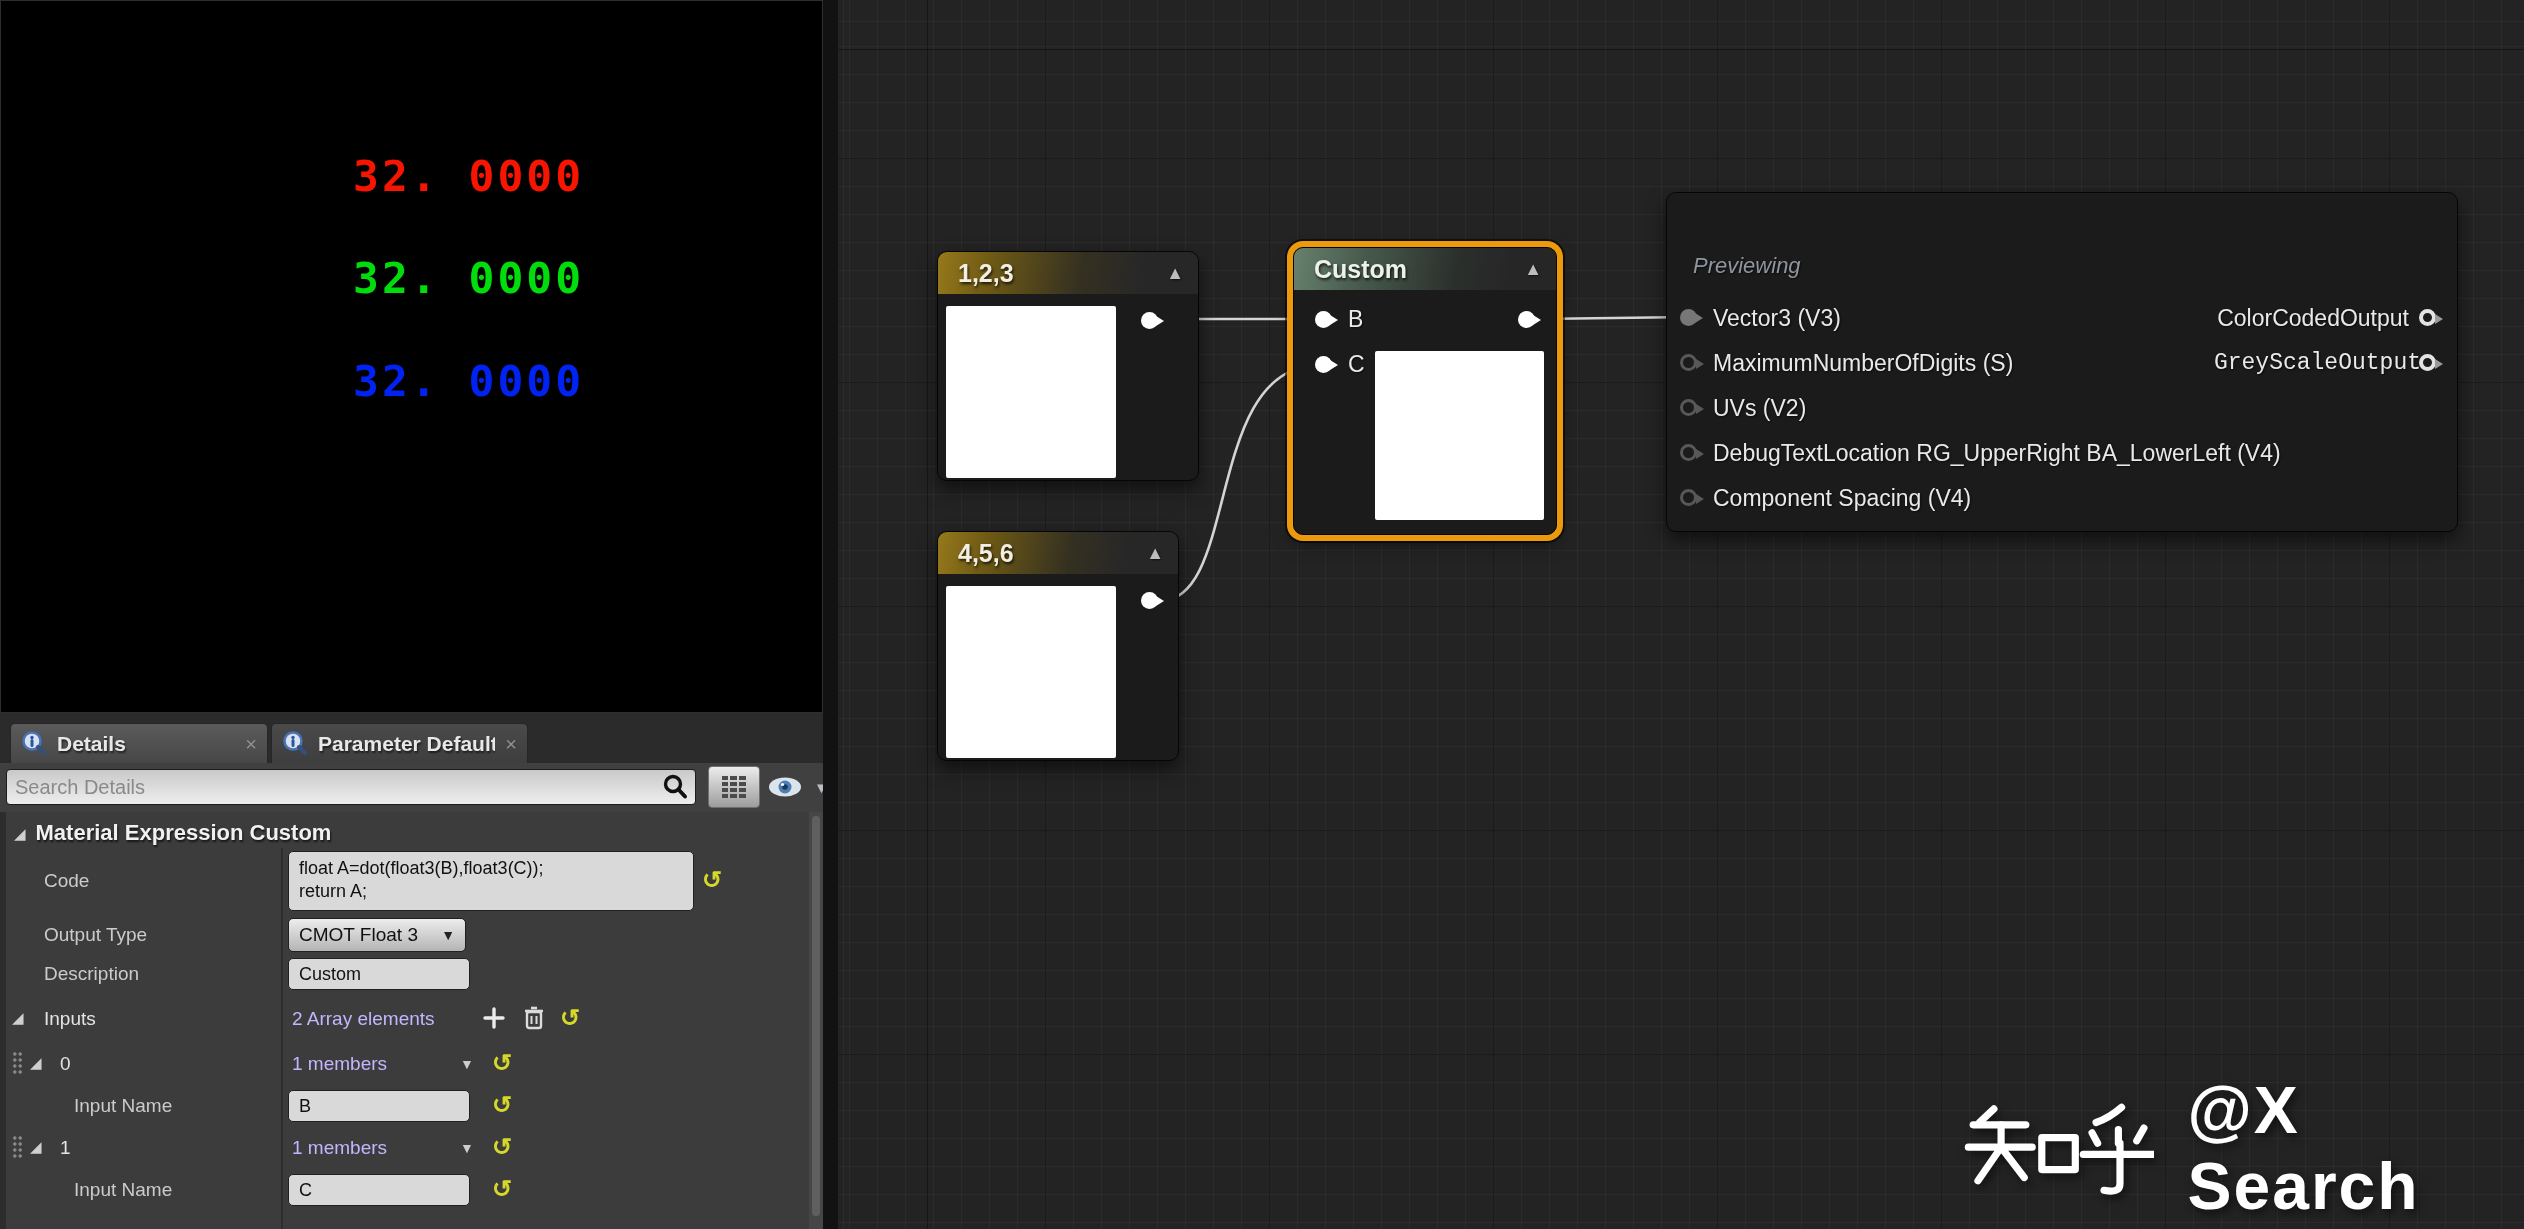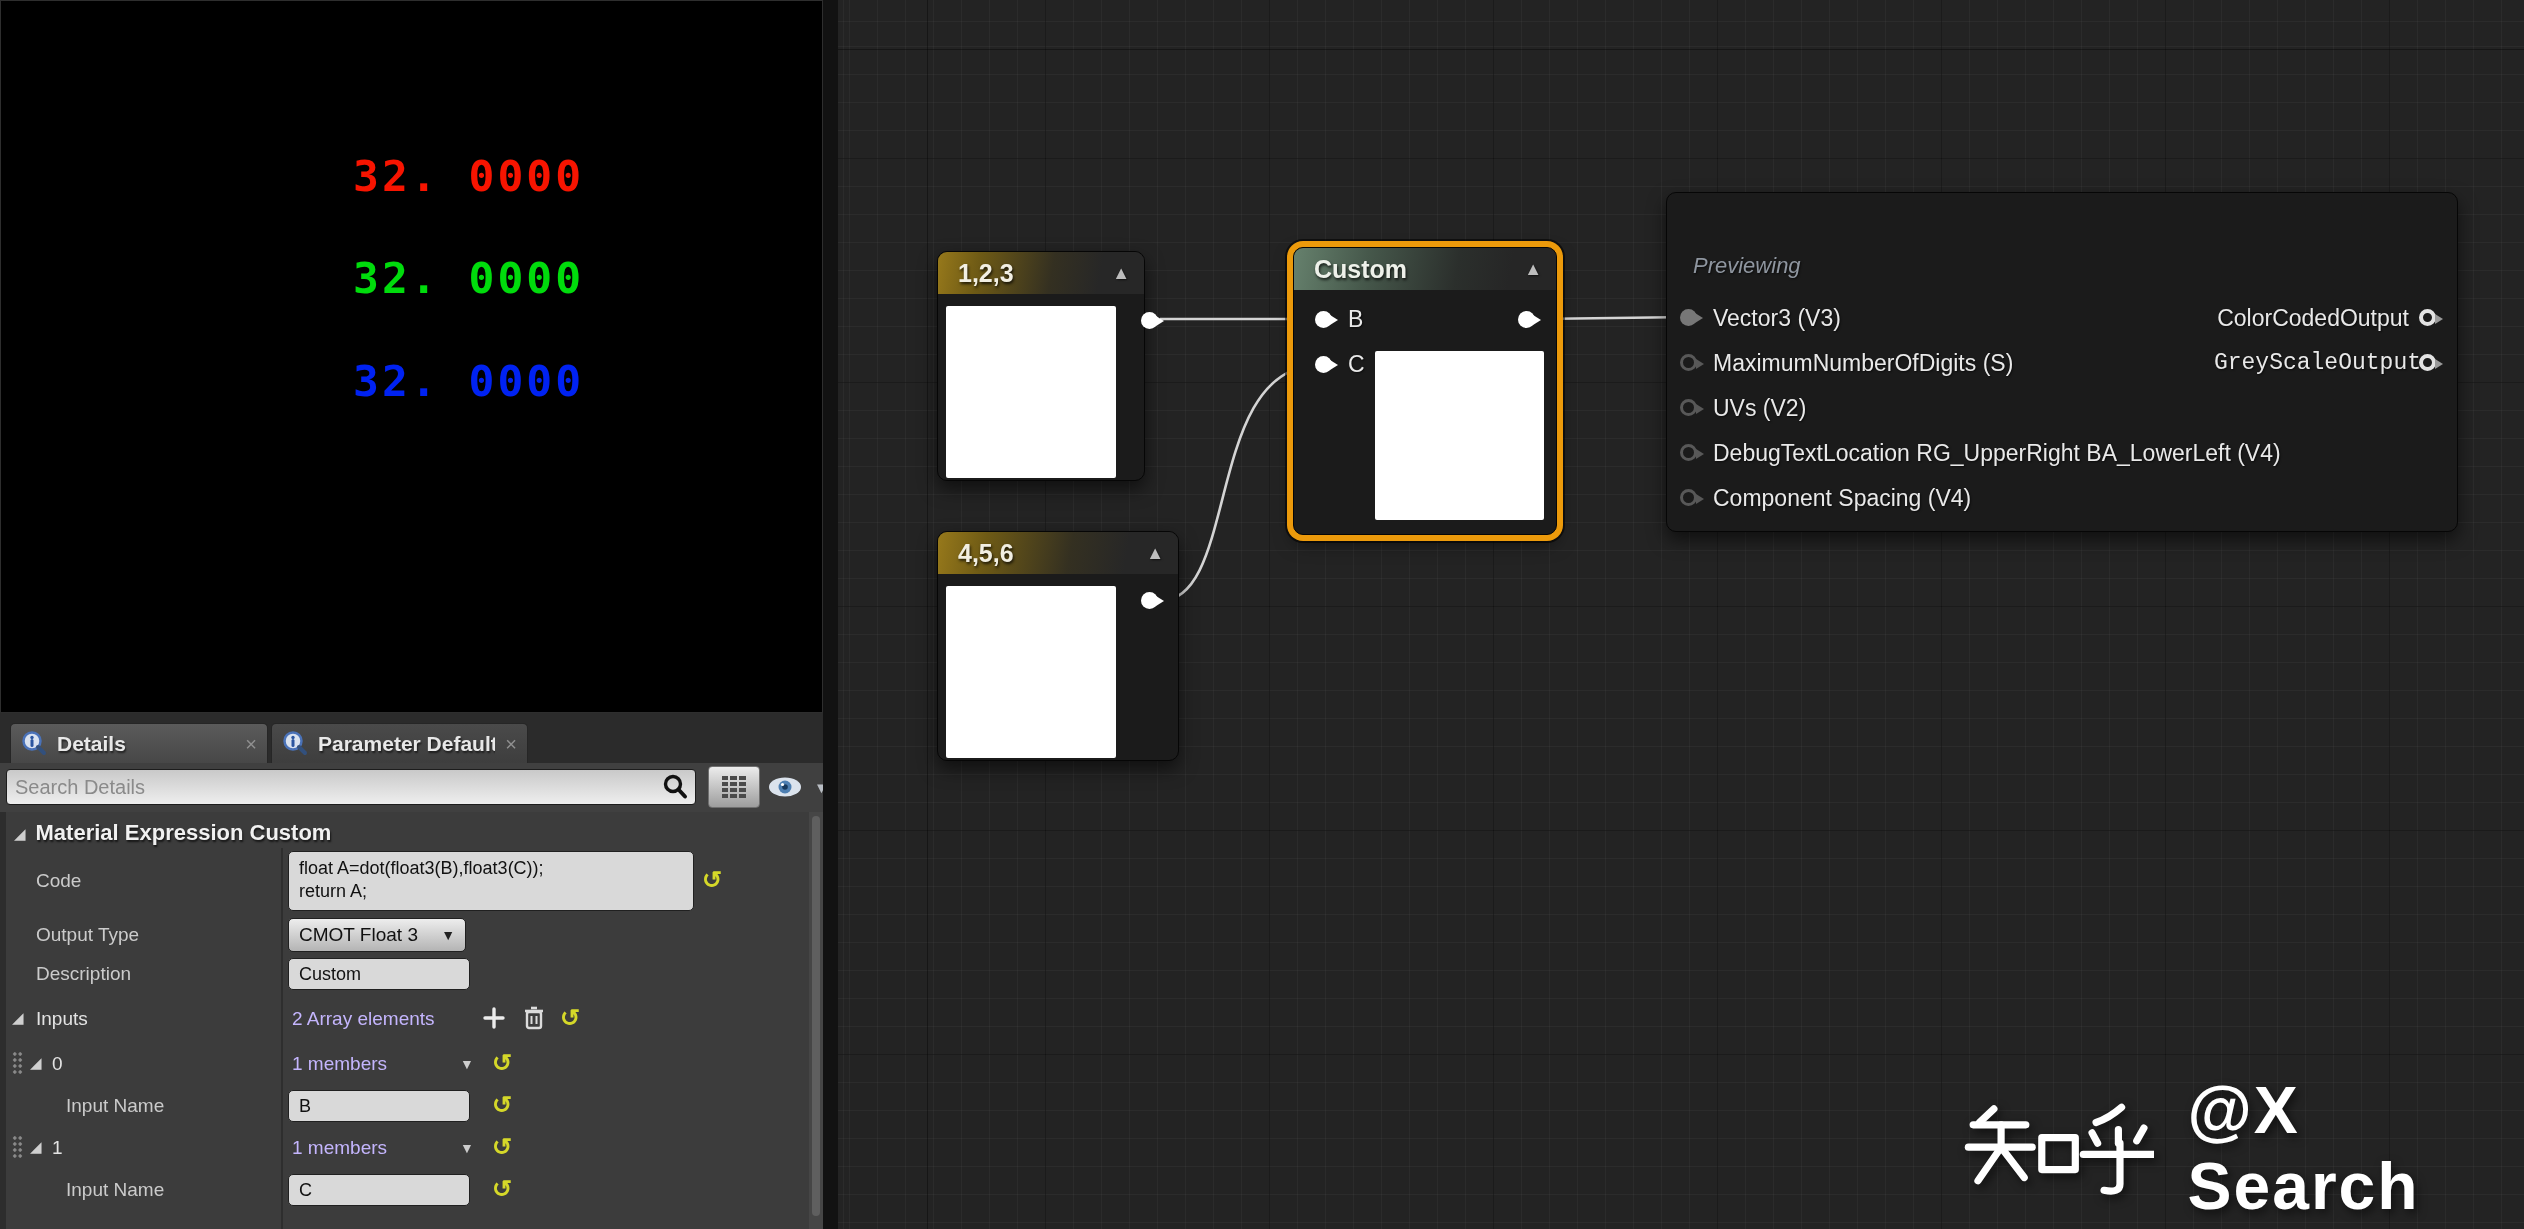--- a/index.html
+++ b/index.html
@@ -36,21 +36,21 @@
 
   #details-body{left:0;top:812px;width:823px;height:417px;background:#3c3c3c;border-left:6px solid #2d2d2d;box-sizing:border-box;}
   #col-sep{left:281px;top:848px;width:2px;height:381px;background:#2e2e2e;}
   #details-scrollbar{left:809px;top:812px;width:14px;height:417px;background:#464646;}
   #details-scroll-handle{left:812px;top:816px;width:8px;height:400px;background:#5f5f5f;border-radius:4px;}
   #panel-divider{left:823px;top:0;width:15px;height:1229px;background:#121212;}
 
   .sec-head{left:6px;top:816px;width:817px;height:34px;display:flex;align-items:center;gap:10px;padding-left:8px;box-sizing:border-box;}
   .sec-head .t{color:#f1f1f1;font-size:22px;font-weight:700;text-shadow:1px 2px 2px rgba(0,0,0,.65);}
   .tri{color:#cfcfcf;font-size:15px;line-height:15px;}
-  .prop-label{position:absolute;color:#cbcbcb;font-size:19px;}
+  .prop-label{position:absolute;color:#cbcbcb;font-size:19px;margin-left:8px;}
 
   .field{position:absolute;background:#d9d9d9;border:1px solid #202020;border-radius:5px;box-sizing:border-box;
     color:#111;font-size:18px;display:flex;align-items:center;padding:0 10px;}
   .field.multiline{display:block;padding:5px 10px;line-height:23px;}
   .dropdown{position:absolute;background:linear-gradient(#ededed,#b4b4b4);border:1px solid #202020;border-radius:5px;
     box-sizing:border-box;color:#111;font-size:19px;display:flex;align-items:center;padding:0 10px;gap:12px;}
   .dropdown .dd-caret{margin-left:auto;color:#222;font-size:14px;}
   .undo{position:absolute;color:#d5d829;font-size:24px;font-weight:700;line-height:24px;}
   .members{position:absolute;color:#c4b5fd;font-size:19px;}
   .lite-caret{position:absolute;color:#cdcdcd;font-size:14px;}
@@ -239,21 +239,21 @@
   <div id="panel-divider" class="abs"></div>
 
   <div id="graph" class="abs">
 
     <svg id="wires">
       <path d="M322 319 L484 319" stroke="#d4d4d4" stroke-width="2.6" fill="none"></path>
       <path d="M322 601 C402 601 366 365 482 365" stroke="#d4d4d4" stroke-width="2.6" fill="none"></path>
       <path d="M699 319 L852 317" stroke="#d4d4d4" stroke-width="2.6" fill="none"></path>
     </svg>
 
-    <div class="node" style="left:99px;top:251px;width:208px;height:230px;">
+    <div class="node" style="left:99px;top:251px;width:262px;height:230px;">
       <div class="node-head head-gold">
         <span class="title">1,2,3</span>
         <span class="collapse">▲</span>
       </div>
       <div class="preview-sq" style="left:8px;top:54px;width:170px;height:172px;"></div>
       <span class="pin" style="left:203px;top:60px;"></span>
     </div>
 
     <div class="node" style="left:99px;top:531px;width:242px;height:230px;">
       <div class="node-head head-gold">

